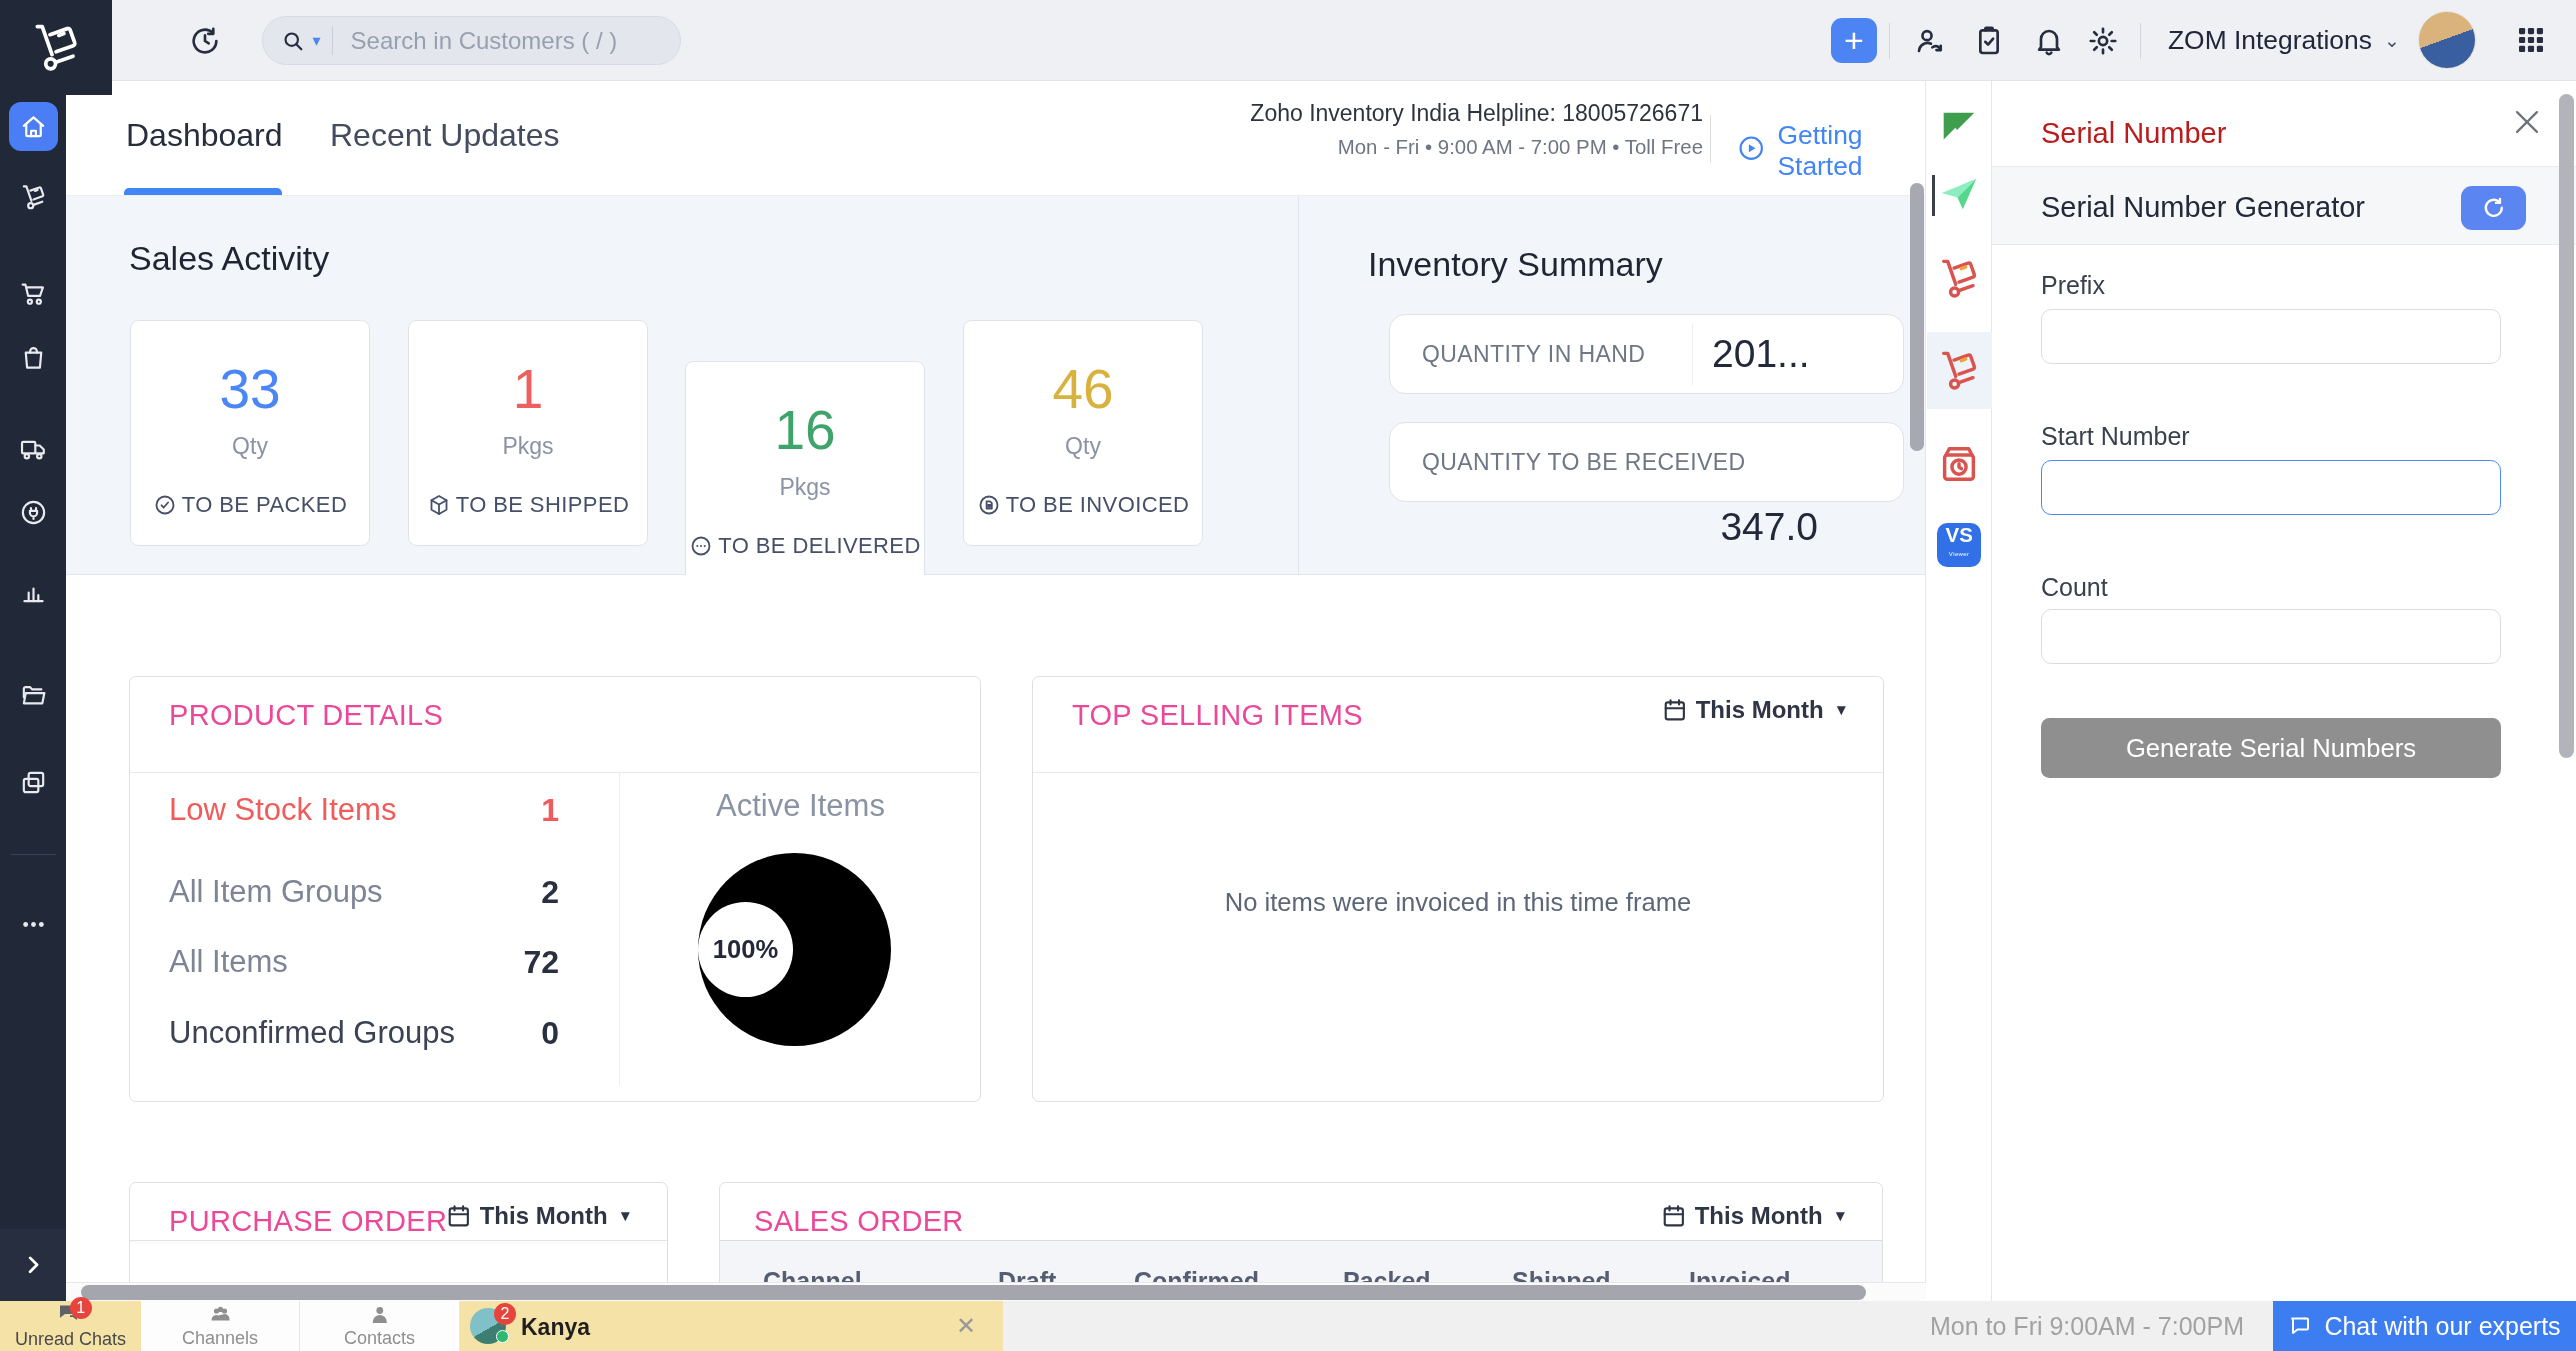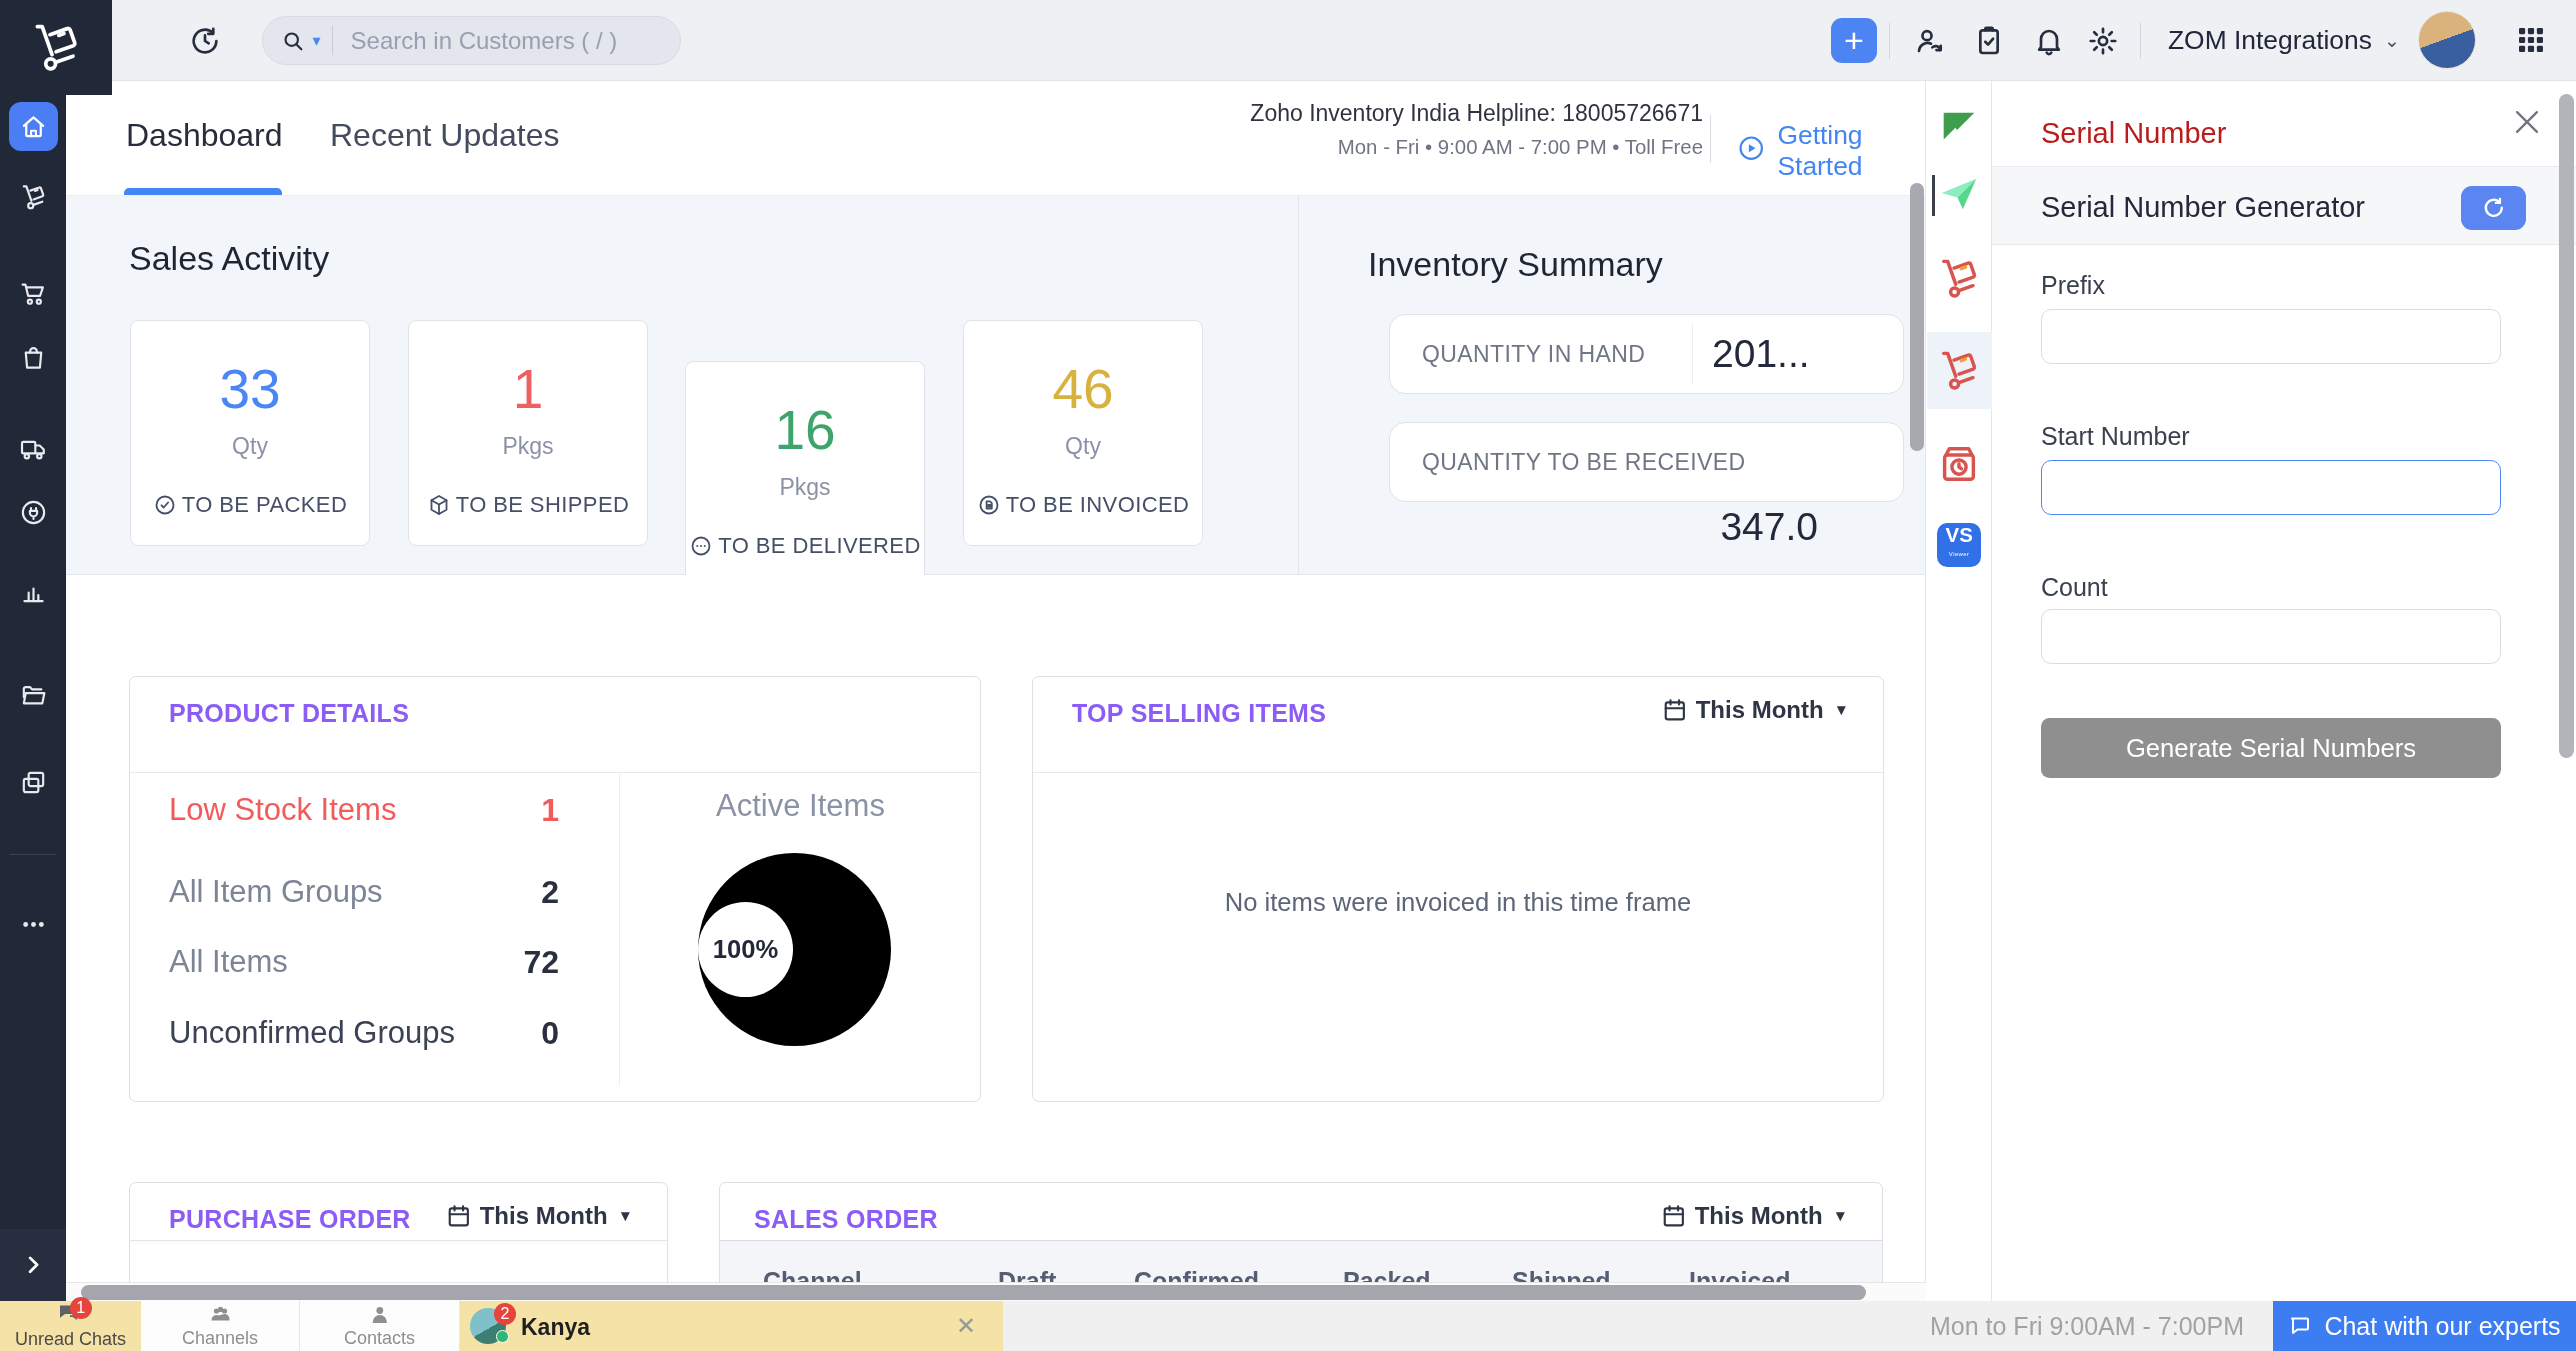--- a/index.html
+++ b/index.html
@@ -51,21 +51,21 @@
   .sa-unit{margin-top:12px;font-size:23px;color:#8b92a5;}
   .sa-label{position:absolute;left:0;right:0;bottom:27px;display:flex;align-items:center;justify-content:center;gap:5px;
             font-size:22px;color:#454f68;letter-spacing:0.4px;}
   .inv-card{position:absolute;left:1303px;width:515px;height:80px;background:#fff;border:0.9px solid #dfe3e9;border-radius:16px;display:flex;align-items:center;margin-left:20px;}
   .inv-label{font-size:23px;color:#6f7684;letter-spacing:0.4px;padding-left:32px;}
   .inv-vdiv{position:absolute;left:302px;top:8.5px;bottom:8.5px;width:0.9px;background:#eceef2;}
   .inv-val{position:absolute;left:322px;font-size:39px;color:#23293a;}
 
   .lower{position:absolute;left:0;top:494px;width:1860px;height:707px;background:#fff;}
   .panel{position:absolute;background:#fff;border:0.9px solid #dcdfe4;border-radius:6.8px;}
-  .panel-head{position:absolute;left:39px;top:22px;font-size:25px;font-weight:700;color:#8b5cf6;letter-spacing:0.3px;}
+  .panel-head{position:absolute;left:39px;top:22px;font-size:29px;font-weight:400;color:#ec4899;letter-spacing:0.3px;}
   .panel-div{position:absolute;left:0;top:95px;width:100%;height:0.9px;background:#e8eaee;}
   .period{position:absolute;right:34px;top:19px;display:flex;align-items:center;gap:8.5px;font-size:24px;font-weight:600;color:#2f3545;cursor:pointer;}
   .period .car{width:25.6px;height:25.6px;color:#2f3545;}
   .period .tri{font-size:15.3px;margin-left:1.7px;}
   .pd-row-label{position:absolute;left:39px;font-size:31px;color:#7c8496;transform:translateY(-50%);}
   .pd-row-val{position:absolute;font-size:32px;font-weight:700;color:#2b3040;transform:translateY(-50%);right:421px;}
   .pd-vdiv{position:absolute;left:489px;top:95px;bottom:15.3px;width:0.9px;background:#eceef2;}
   .donut{position:absolute;left:568px;top:176px;width:193px;height:193px;border-radius:50%;background:#000000;display:flex;align-items:center;justify-content:flex-start;font-weight:bold;}
   .donut-hole{width:95px;height:95px;border-radius:50%;background:#fff;display:flex;align-items:center;justify-content:center;font-size:25.6px;color:#23293a;}
   .so-band{position:absolute;left:0;top:57px;width:100%;height:68px;background:#f3f5f8;border-top:0.9px solid #d9dbe0;}

